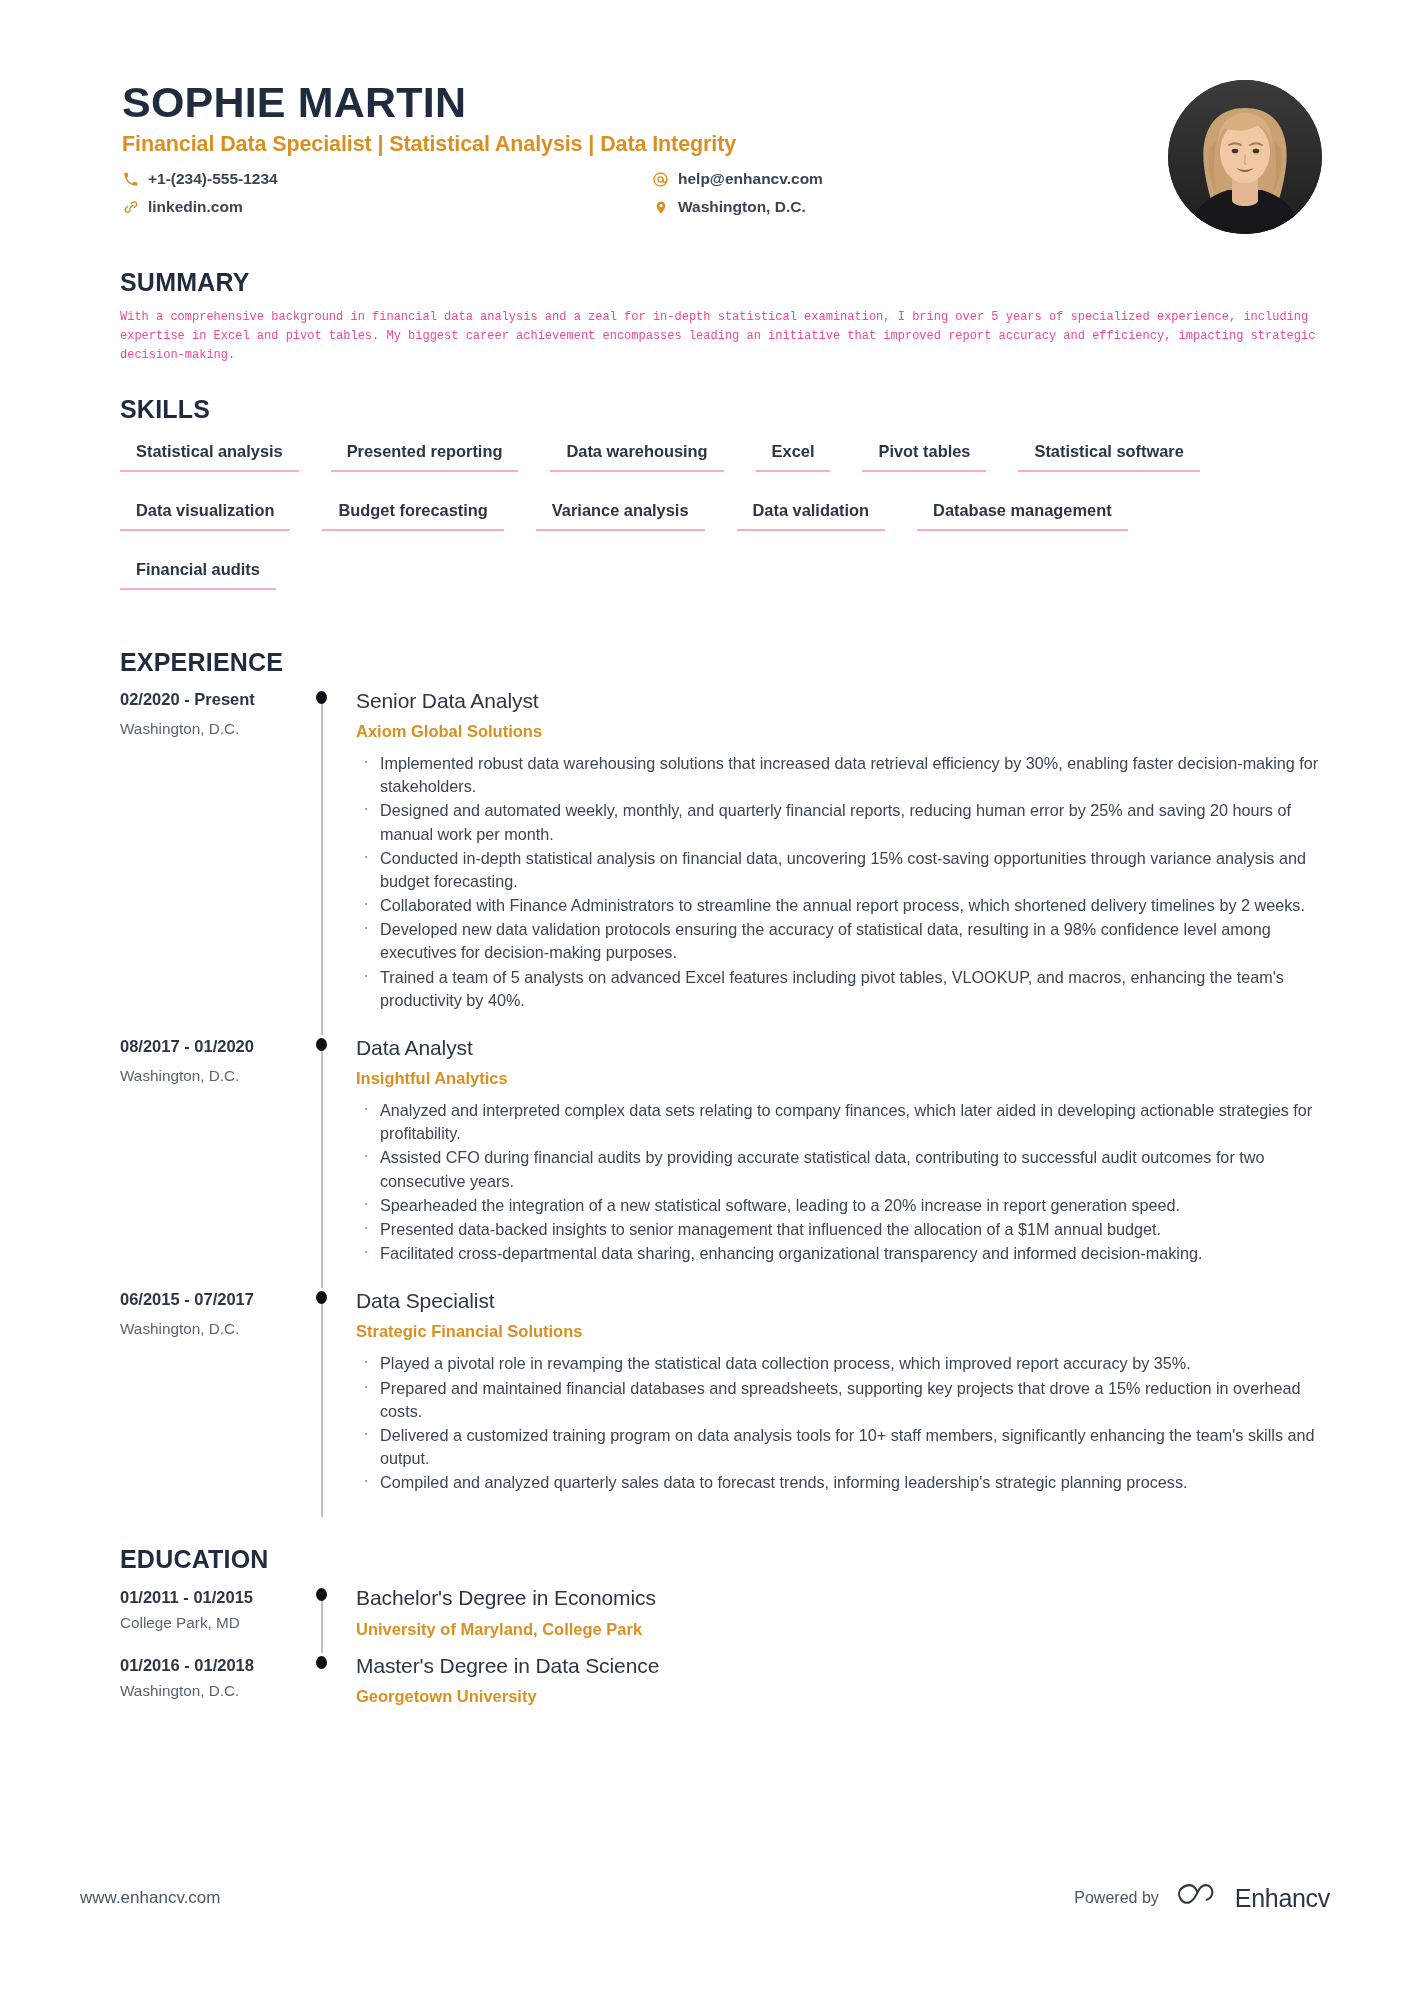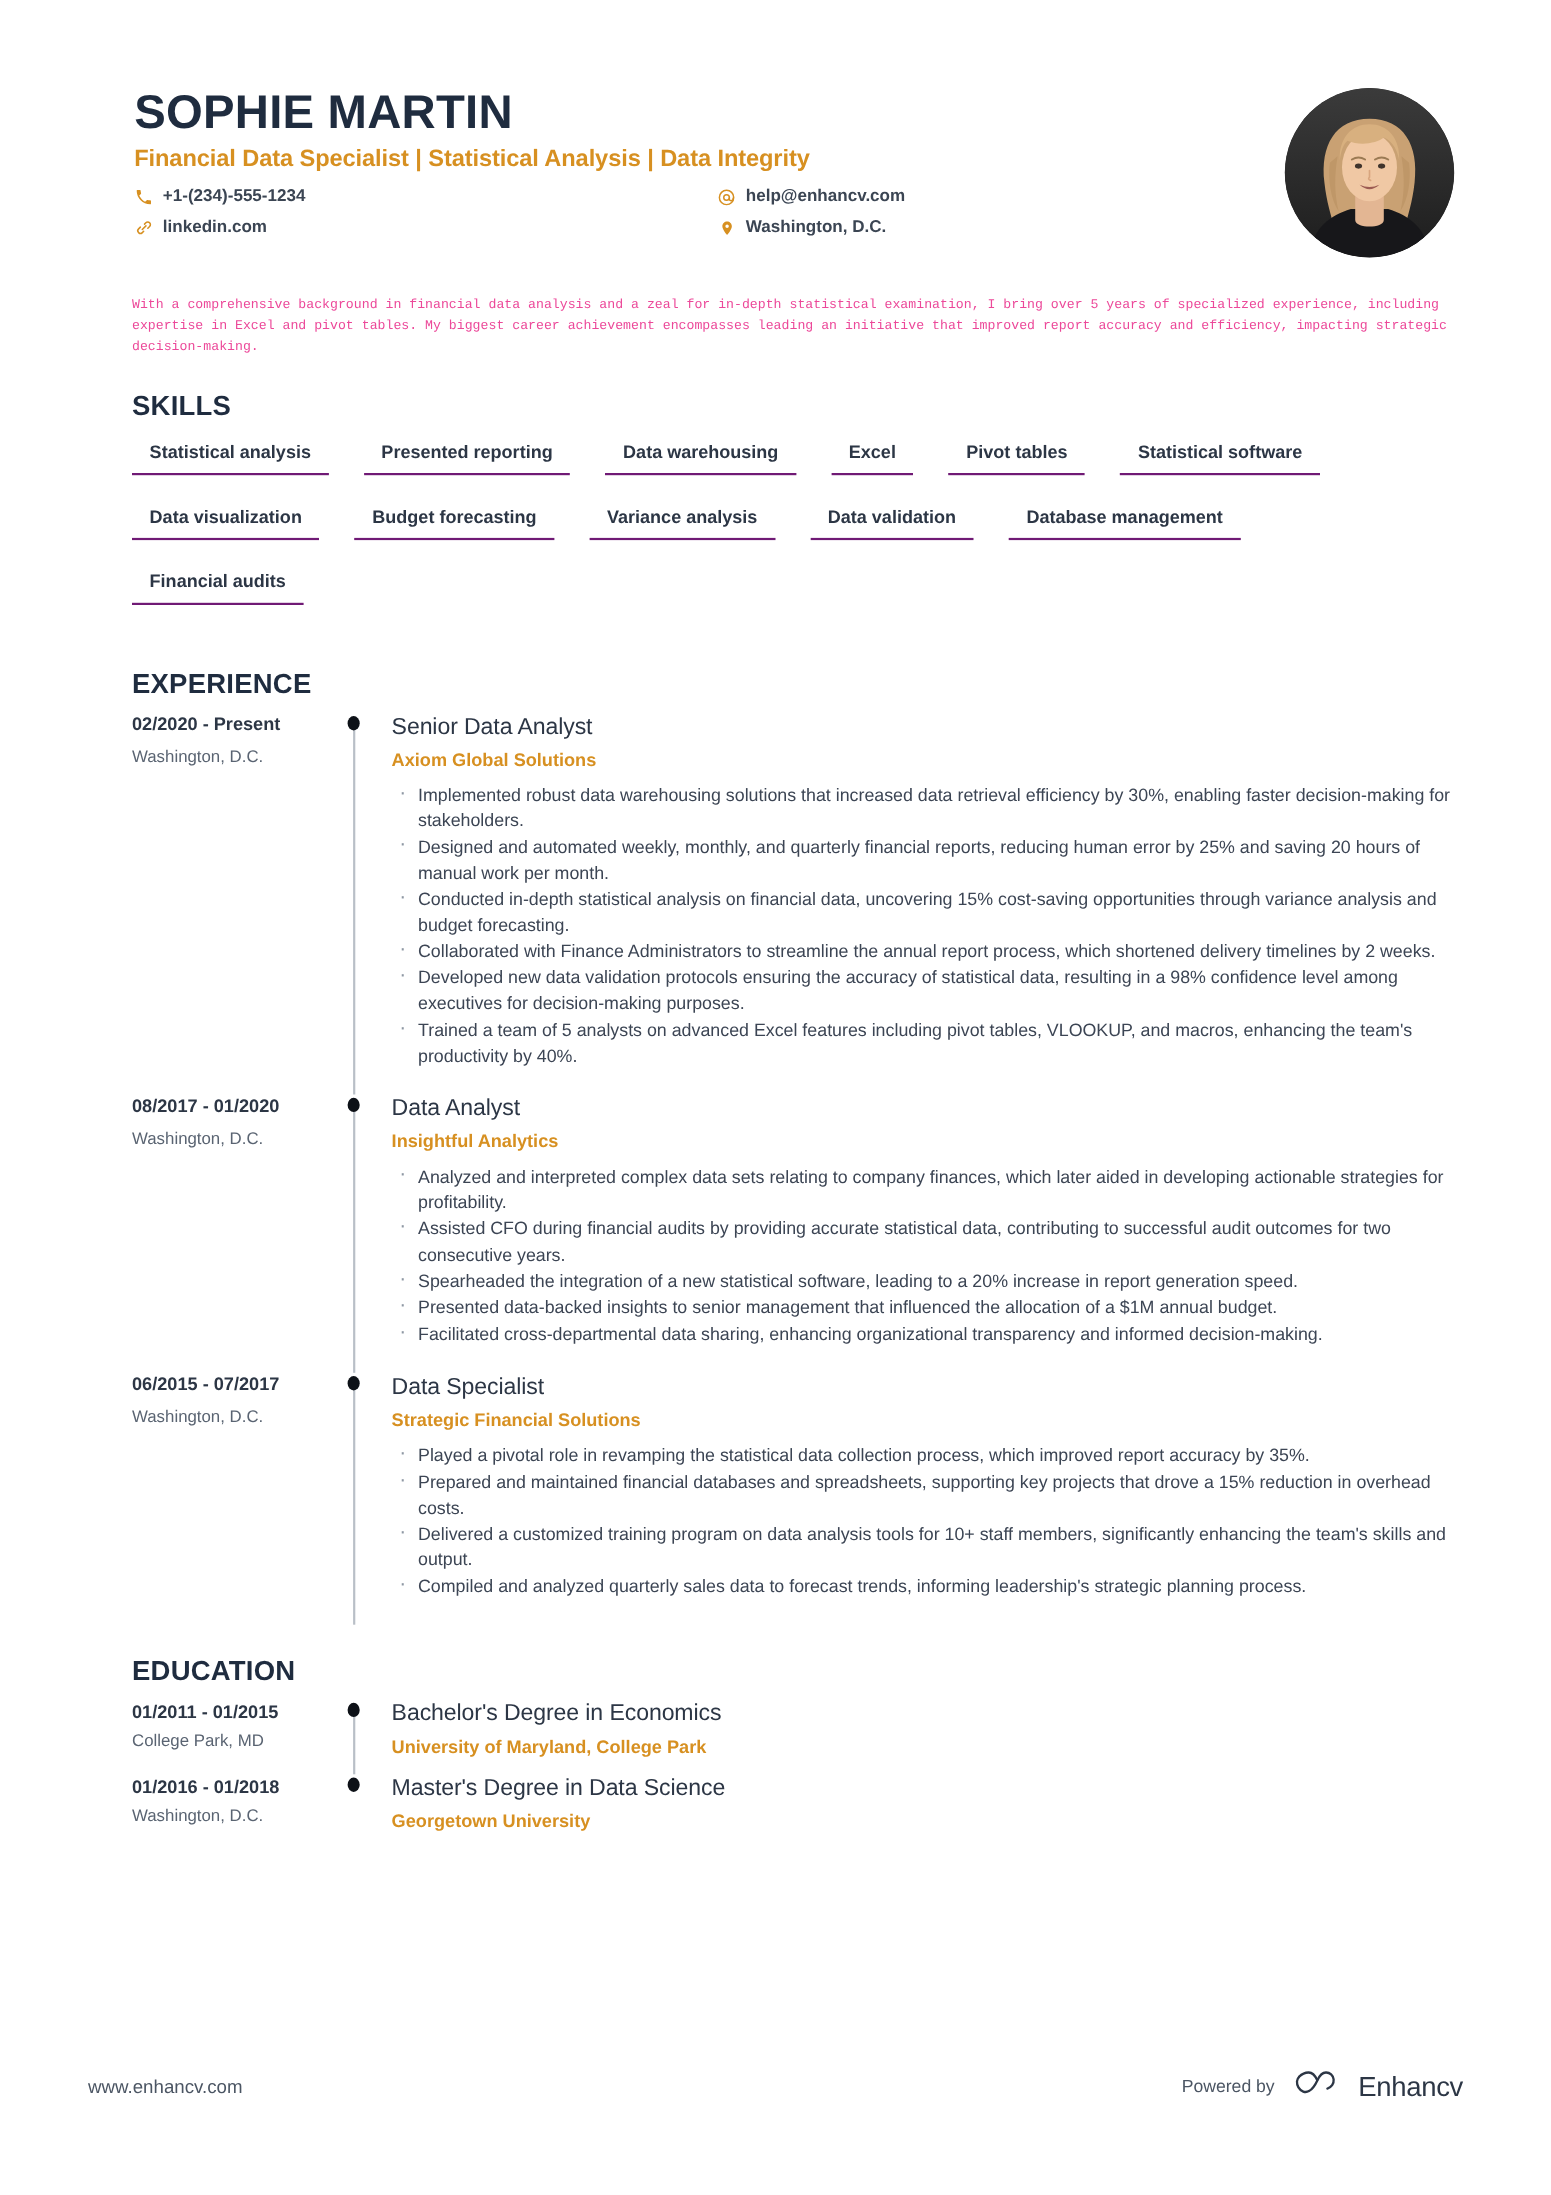--- a/index.html
+++ b/index.html
@@ -107,21 +107,21 @@
     flex-wrap: wrap;
     gap: 0px 32px;
     max-width: 1180px;
     margin-top: 4px;
   }
   .skill-tag {
     font-size: 16.4px;
     font-weight: 700;
     color: #2c3645;
     padding: 7px 16px 9px 16px;
-    border-bottom: 2px solid #701a75;
+    border-bottom: 2px solid #f9a8d4;
     margin-bottom: 22px;
     white-space: nowrap;
   }
 
   
   #experience-section { margin-top: 36px; }
   .entry {
     display: flex;
     position: relative;
   }
@@ -331,20 +331,21 @@
 
           <path d="M77 75v6q-2 2 1 3" stroke="#d8a57e" stroke-width="1.5" fill="none" stroke-linecap="round"></path>
 
           <path d="M68 88q9 8 18 0q-9 4-18 0z" fill="#9c5b52"></path>
         </g>
       </svg>
     </div>
   </div>
 
   <div class="section" id="summary-section">
+    <div class="section-title">SUMMARY</div>
     <div class="summary-text">With a comprehensive background in financial data analysis and a zeal for in-depth statistical examination, I bring over 5 years of specialized experience, including expertise in Excel and pivot tables. My biggest career achievement encompasses leading an initiative that improved report accuracy and efficiency, impacting strategic decision-making.</div>
   </div>
 
   <div class="section" id="skills-section">
     <div class="section-title">SKILLS</div>
     <div class="skills-wrap">
       <div class="skill-tag">Statistical analysis</div>
       <div class="skill-tag">Presented reporting</div>
       <div class="skill-tag">Data warehousing</div>
       <div class="skill-tag">Excel</div>

